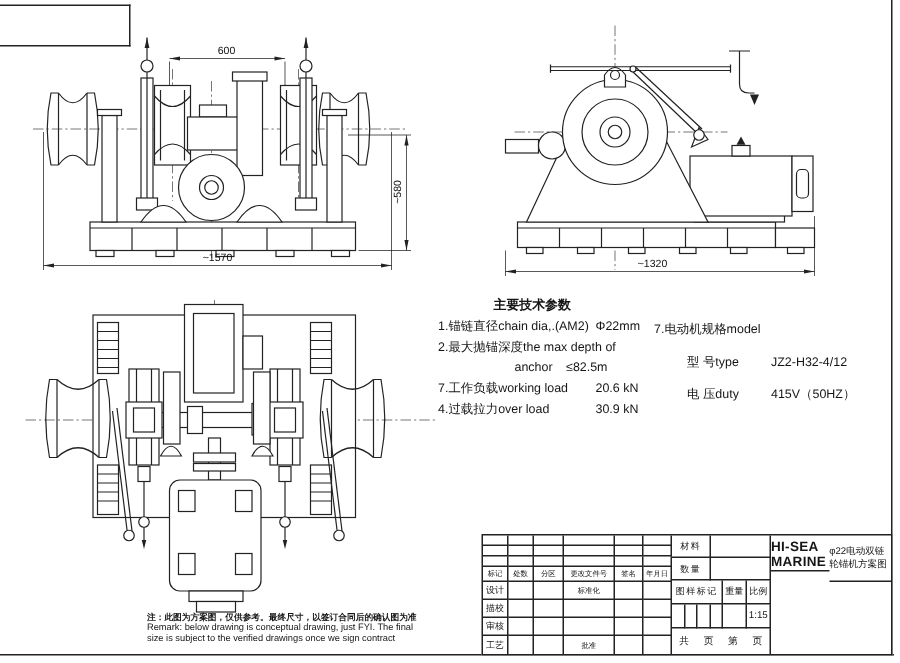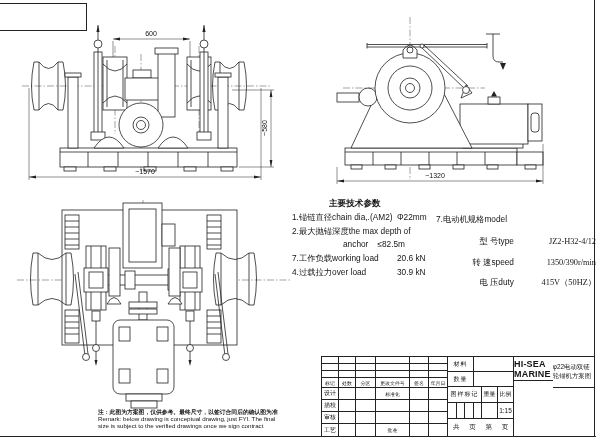--- a/index.html
+++ b/index.html
@@ -22,22 +22,22 @@
   .specs .head{font-weight:bold;font-size:8.6px;padding-left:37px;line-height:12px;margin-bottom:2px;}
   .spec-row{display:flex;}
   .spec-row .lab{flex:1;white-space:nowrap;}
   .spec-row .val{width:47px;white-space:nowrap;}
   .spec-row.indent .lab{flex:none;padding-left:51px;}
   .spec-row.indent .val{width:auto;padding-left:9px;}
   .motor{left:436px;top:214px;width:160px;font-size:8.3px;}
   .motor .head{line-height:11px;white-space:nowrap;}
   .motor-row{display:flex;height:20.8px;align-items:center;}
   .motor-row .mlab{width:56px;padding-left:22px;white-space:nowrap;}
-  .motor-row .mval{flex:1;white-space:nowrap;font-family:Liberation Serif, serif;}
-  .motor-rows{margin-top:6px;text-align:right;}
+  .motor-row .mval{flex:1;white-space:nowrap;}
+  .motor-rows{margin-top:6px;}
   
   .remark{left:98px;top:409px;width:224px;}
   .remark .cn{font-size:5.8px;font-weight:bold;line-height:7px;white-space:nowrap;}
   .remark .en{font-size:6.2px;line-height:6.8px;white-space:nowrap;}
   
   .tb{left:321px;top:356px;width:274px;height:81px;border:1.2px solid #222;display:flex;box-sizing:border-box;background:#fff;}
   .tb *{box-sizing:border-box;}
   .tb-col{display:flex;flex-direction:column;}
   .tb-row{display:flex;}
   .tc{border-right:1px solid #222;border-bottom:1px solid #222;display:flex;align-items:center;justify-content:center;
@@ -371,24 +371,20 @@
   </div>
 
   <div class="abs motor">
     <div class="head">7.电动机规格model</div>
     <div class="motor-rows">
       <div class="motor-row">
         <span class="mlab">型 号type</span>
         <span class="mval">JZ2-H32-4/12</span>
         </div>
       <div class="motor-row">
-        <span class="mlab">转 速speed</span>
-        <span class="mval">1350/390r/min</span>
-        </div>
-      <div class="motor-row">
         <span class="mlab">电 压duty</span>
         <span class="mval">415V（50HZ）</span>
         </div>
     </div>
   </div>
 
   <div class="abs remark">
     <div class="cn">注：此图为方案图，仅供参考。最终尺寸，以签订合同后的确认图为准</div>
     <div class="en">Remark: below drawing is conceptual drawing, just FYI. The final</div>
     <div class="en">size is subject to the verified drawings once we sign contract</div>

